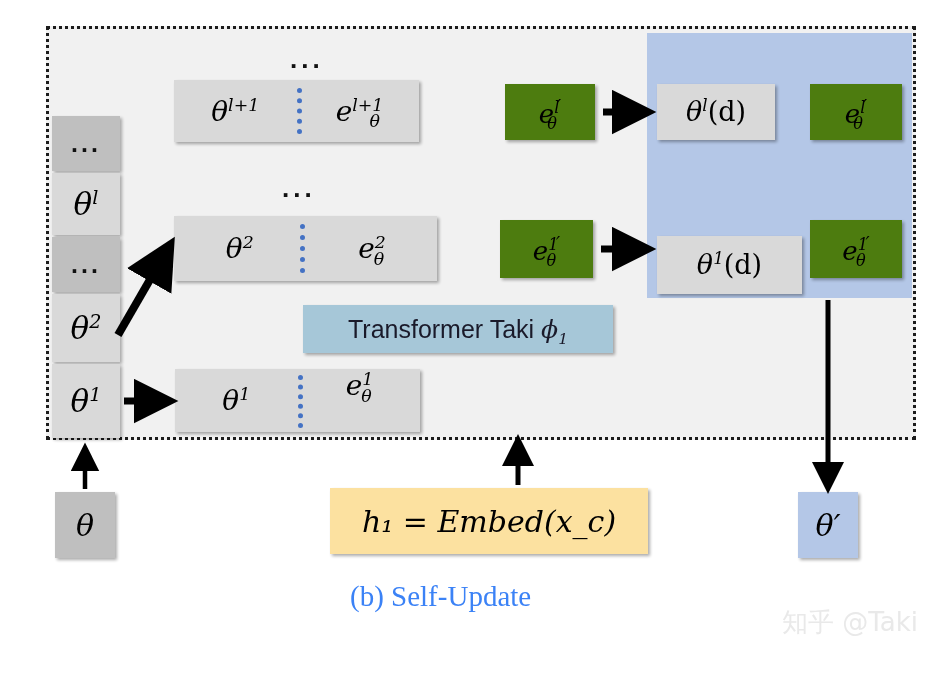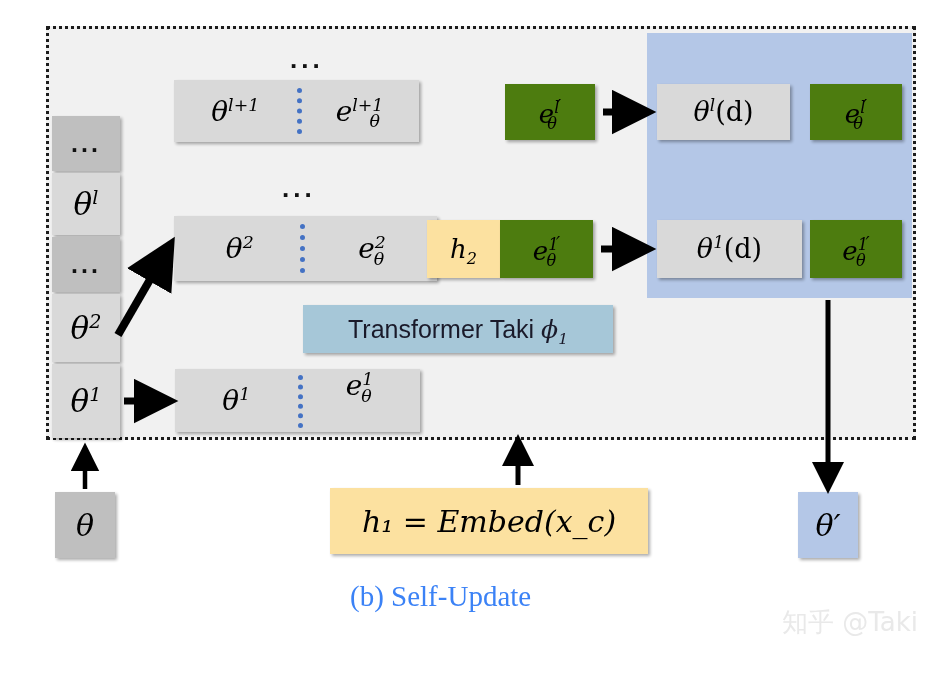--- a/index.html
+++ b/index.html
@@ -145,21 +145,21 @@
     </div>
   </div>
 
 
   <div class="box green" style="left:505px;top:84px;width:90px;height:56px;">
     <span class="m" style="font-size:26px;">
       <span>e</span><sup>l</sup><sub style="margin-left:-12px;">θ</sub><span class="prime" style="font-size:.7em;vertical-align:super;">′</span>
     </span>
   </div>
 
-  <div class="box gray" style="left:657px;top:84px;width:133px;height:56px;">
+  <div class="box gray" style="left:657px;top:84px;width:118px;height:56px;">
     <span style="font-size:27px;">
       <span class="m"><span>θ</span><sup>l</sup></span><span class="mu" style="font-style:normal;">(d)</span>
     </span>
   </div>
 
   <div class="box green" style="left:810px;top:84px;width:92px;height:56px;">
     <span class="m" style="font-size:26px;">
       <span>e</span><sup>l</sup><sub style="margin-left:-12px;">θ</sub><span class="prime" style="font-size:.7em;vertical-align:super;">′</span>
     </span>
   </div>
@@ -171,33 +171,28 @@
       </span>
     </div>
     <div style="position:absolute;left:48%;top:8px;bottom:8px;border-left:5px dotted #4472c4;"></div>
     <div style="position:absolute;left:50%;top:0;width:50%;height:100%;display:flex;align-items:center;justify-content:center;">
       <span class="m" style="font-size:28px;">
         <span>e</span><sup>2</sup><sub style="margin-left:-12px;">θ</sub>
       </span>
     </div>
   </div>
 
-  <div class="box yellow" style="left:427px;top:220px;width:73px;height:58px;">
-    <span class="m" style="font-size:26px;">
-      <span>h</span><sub>2</sub>
-    </span>
-  </div>
 
   <div class="box green" style="left:500px;top:220px;width:93px;height:58px;">
     <span class="m" style="font-size:26px;">
       <span>e</span><sup>1</sup><sub style="margin-left:-12px;">θ</sub><span class="prime" style="font-size:.7em;vertical-align:super;">′</span>
     </span>
   </div>
 
-  <div class="box gray" style="left:657px;top:220px;width:145px;height:58px;">
+  <div class="box gray" style="left:657px;top:236px;width:145px;height:58px;">
     <span style="font-size:27px;">
       <span class="m"><span>θ</span><sup>1</sup></span><span class="mu" style="font-style:normal;">(d)</span>
     </span>
   </div>
 
   <div class="box green" style="left:810px;top:220px;width:92px;height:58px;">
     <span class="m" style="font-size:26px;">
       <span>e</span><sup>1</sup><sub style="margin-left:-12px;">θ</sub><span class="prime" style="font-size:.7em;vertical-align:super;">′</span>
     </span>
   </div>

